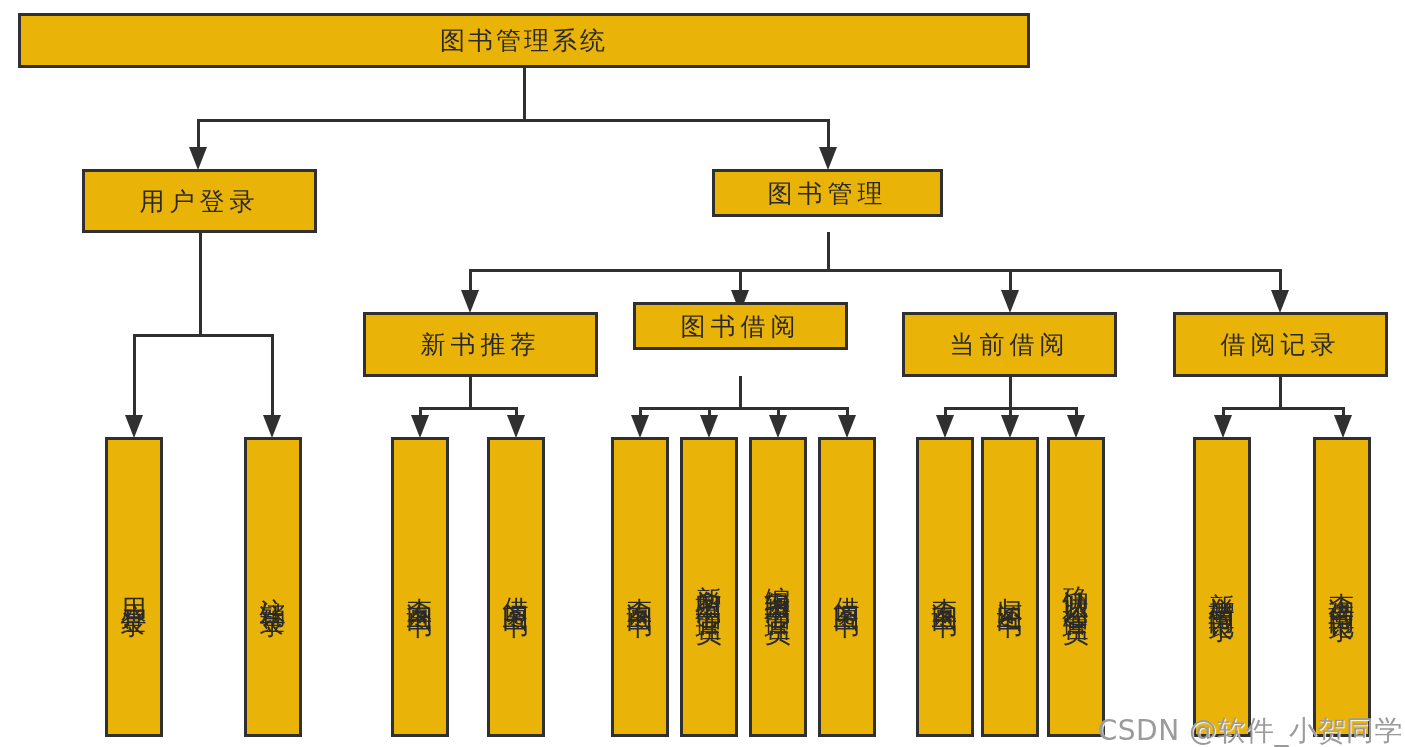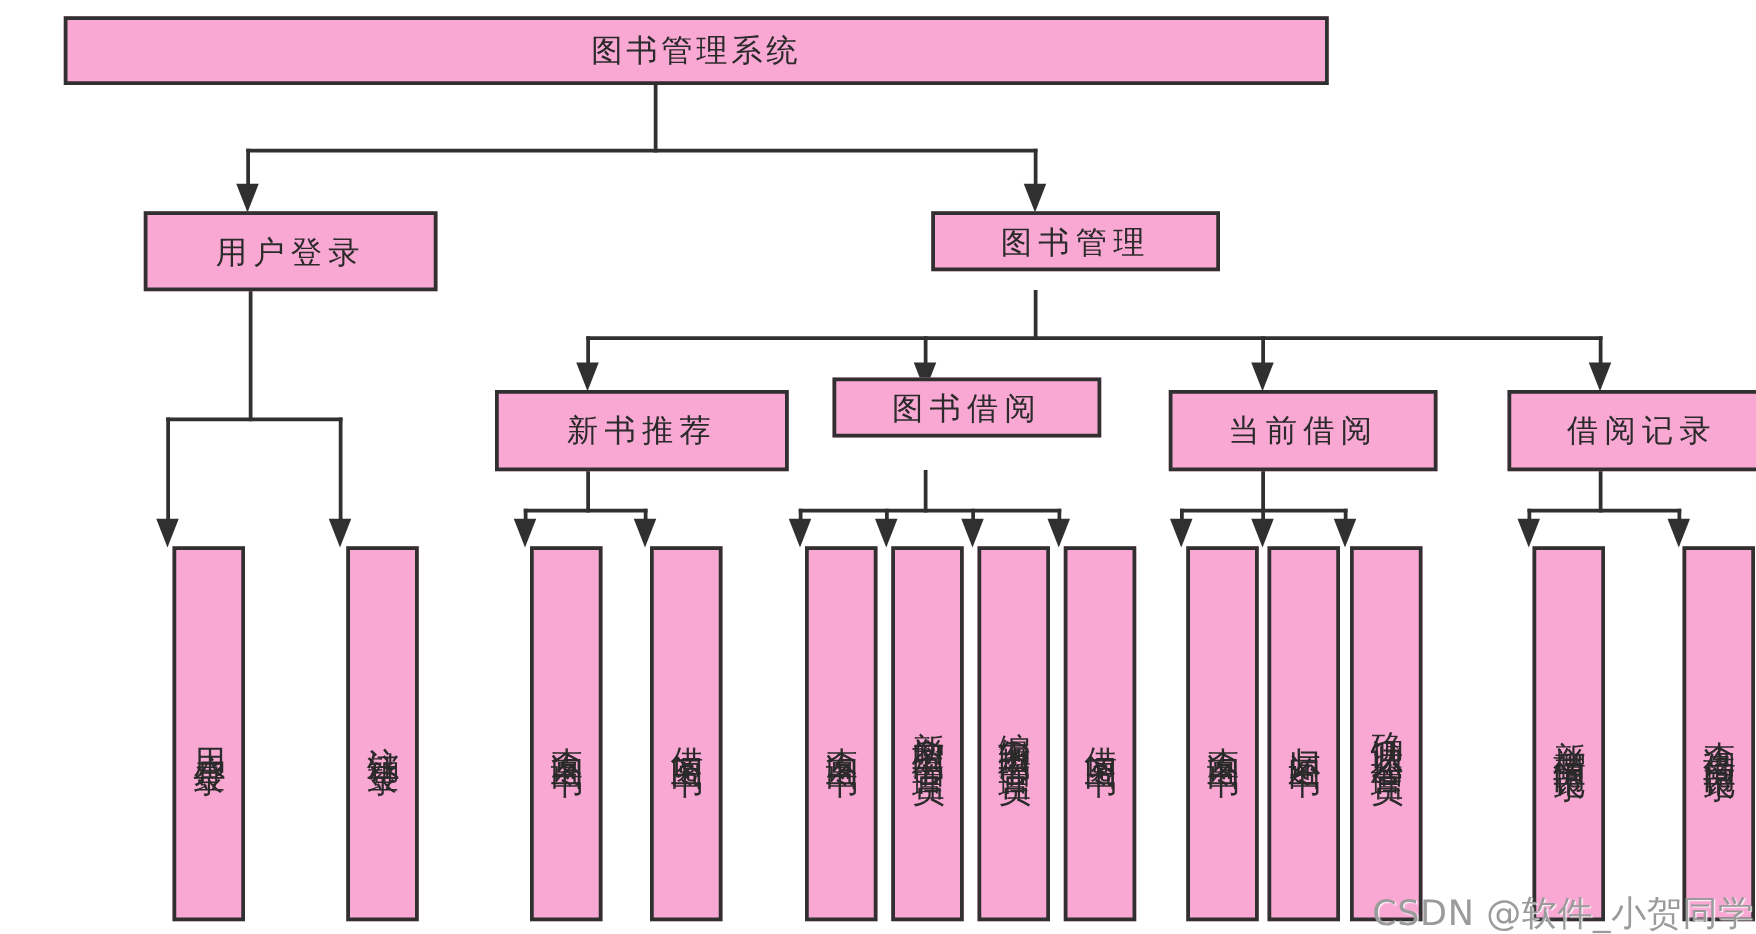--- a/index.html
+++ b/index.html
@@ -3,24 +3,23 @@
 <meta charset="utf-8">
 <style>
   html,body { margin:0; padding:0; background:#ffffff; }
   .canvas {
     position:relative; width:1405px; height:747px;
     background:#ffffff; overflow:hidden;
     font-family:"DejaVu Sans", sans-serif;
   }
   .node {
     position:absolute; box-sizing:border-box;
-    border:3px solid #303030; background:#f9a8d4;
+    border:3px solid #303030; background:#eab308;
     display:flex; align-items:center; justify-content:center;
     color:#2a2a2a;
-    margin-left:33px;
   }
   .title-node  { font-size:25px; letter-spacing:3px; }
   .h-node      { font-size:25px; letter-spacing:5px; }
   .v-node span {
     writing-mode:vertical-rl; text-orientation:mixed;
     font-size:26px; letter-spacing:5px; line-height:1;
     white-space:nowrap;
   }
   .line { position:absolute; background:#303030; }
   .arrowhead {

